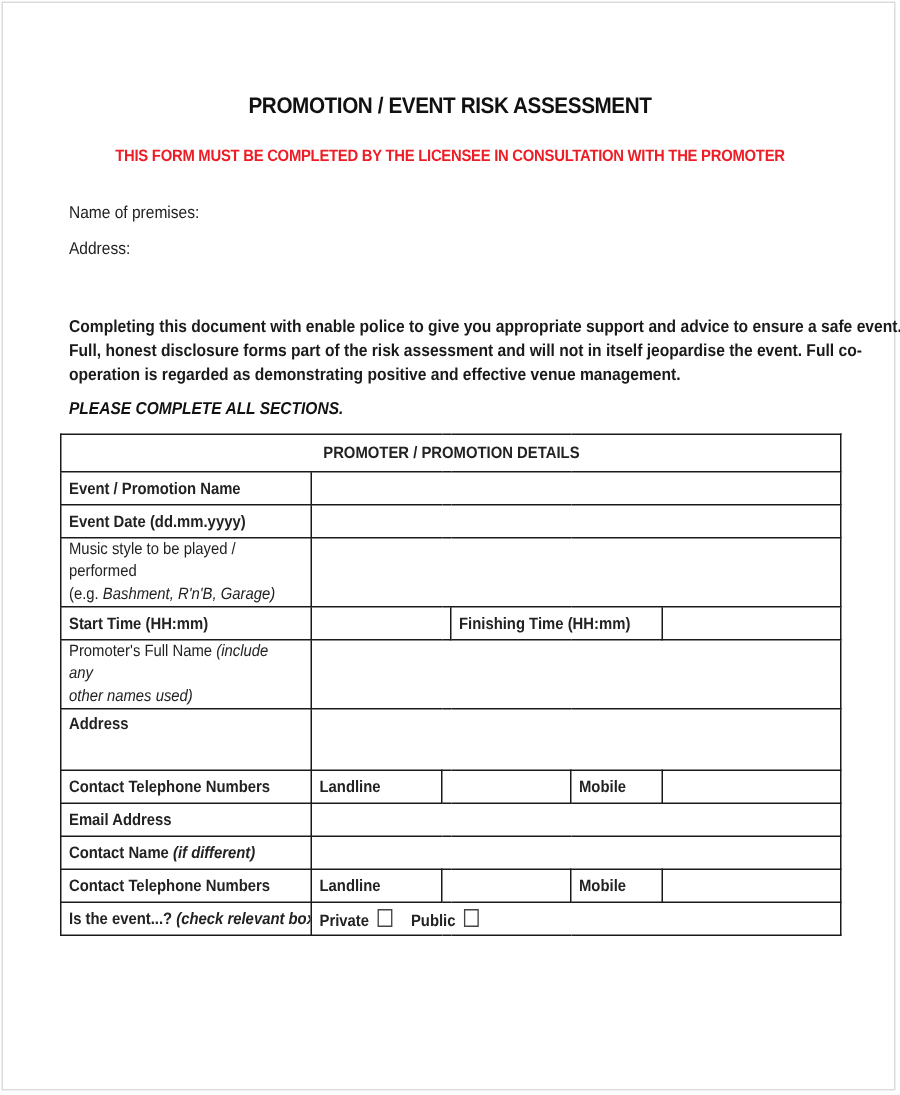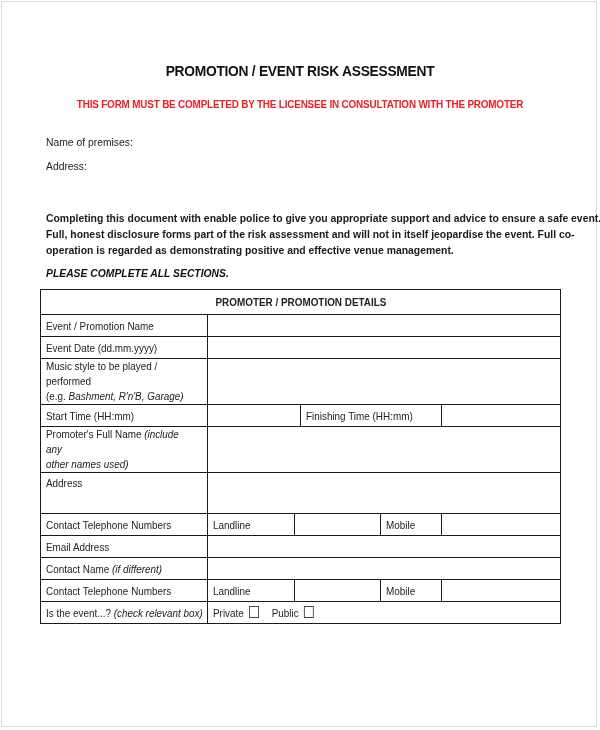--- a/index.html
+++ b/index.html
@@ -37,22 +37,22 @@
       border-collapse: collapse; table-layout: fixed;
     }
     table.form td {
       border: 1.6px solid #1a1a1a; padding: 0 5px; font-size: 11px; color: #222;
       vertical-align: middle; overflow: hidden; white-space: nowrap;
     }
     table.form td .t { display: inline-block; transform: scaleX(0.9); transform-origin: left; }
     table.form td.header { text-align: center; font-weight: bold; height: 24px; }
     table.form td.header .t { transform-origin: center; }
     table.form td.wrap { white-space: normal; line-height: 15px; }
-    table.form td.top { vertical-align: top; padding-top: 4px; }
-    .r24 td { height: 21px; }
+    table.form td.top { vertical-align: top; padding-top: 4px; font-weight: bold; }
+    .r24 td { height: 21px; font-weight: bold; }
     .r36 td { height: 36px; }
     .checkbox {
       display: inline-block; width: 9px; height: 10px; border: 1px solid #444;
       vertical-align: -1px; margin-left: 6px; margin-right: 14px; cursor: pointer;
     }
     .fill { cursor: text; }
   </style>
 </head>
 <body>
 

